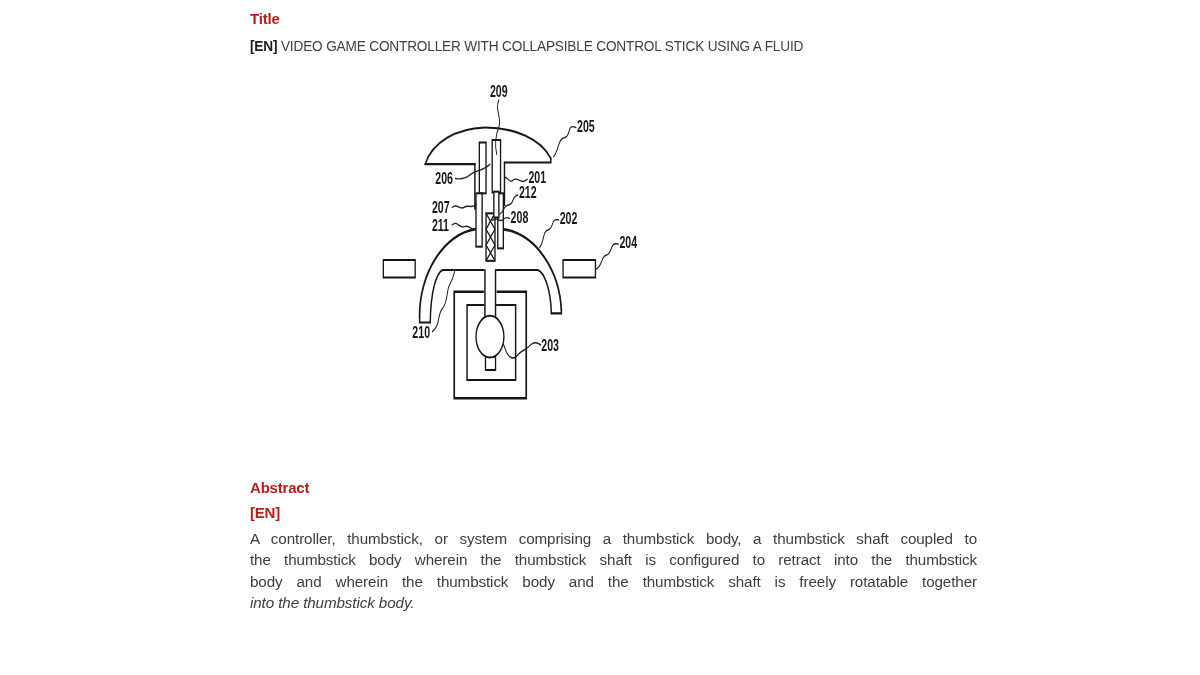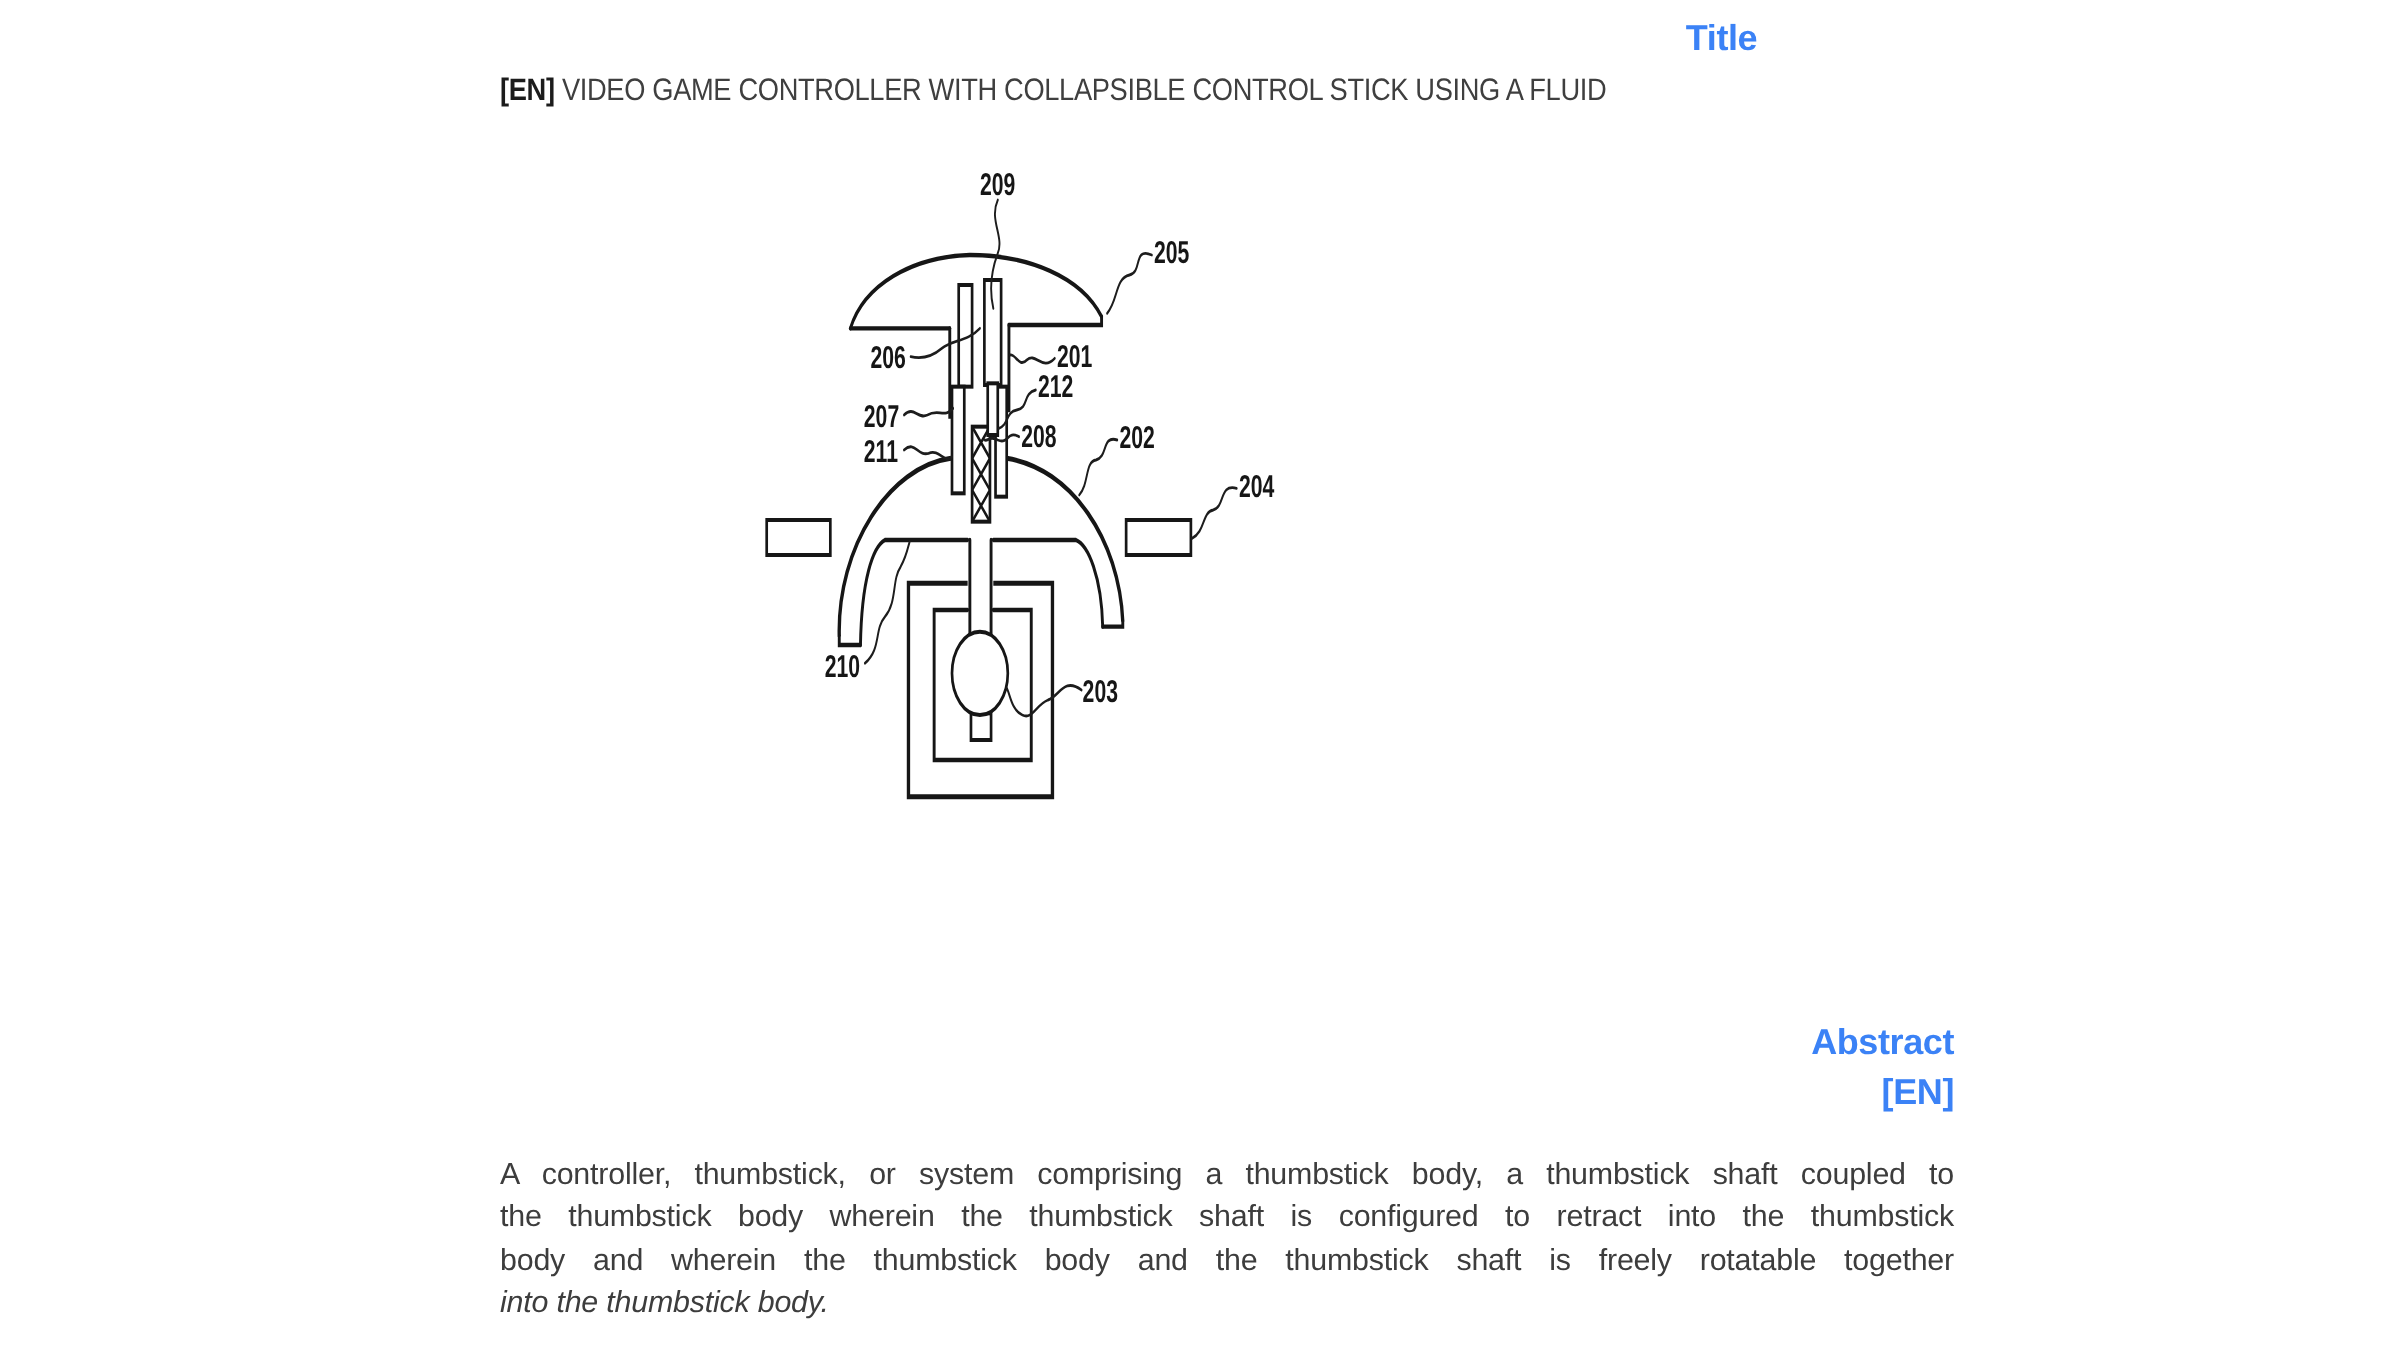--- a/index.html
+++ b/index.html
@@ -4,26 +4,25 @@
 <style>
   html,body { margin:0; padding:0; }
   body {
     width:1200px; height:675px;
     background:#ffffff;
     position:relative;
     overflow:hidden;
     font-family:"Liberation Sans","DejaVu Sans",sans-serif;
   }
   .section-heading {
-    font-size:18px;
+    font-size:15px;
     font-weight:700;
-    color:#3b82f6;
+    color:#b91c1c;
     letter-spacing:-0.2px;
     line-height:16px;
-    text-align:right;
   }
   
   .title-block { position:absolute; left:250px; top:11px; }
   .title-line {
     margin-top:10px;
     font-size:15.5px;
     color:#3f3f3f;
     white-space:nowrap;
     transform:scaleX(0.88);
     transform-origin:0 50%;
@@ -36,23 +35,23 @@
     font-family:"Liberation Sans","DejaVu Sans",sans-serif;
     font-size:19px;
     fill:#161616;
   }
   svg .outline { fill:none; stroke:#161616; stroke-width:2.6; stroke-linecap:round; }
   svg .thick   { fill:none; stroke:#161616; stroke-width:3;   stroke-linejoin:miter; }
   svg .strip   { fill:#ffffff; stroke:#161616; stroke-width:2.4; }
   svg .hatch   { fill:none; stroke:#161616; stroke-width:2; }
   svg .leader  { fill:none; stroke:#1d1d1d; stroke-width:1.7; stroke-linecap:round; }
   
-  .abstract-block { position:absolute; left:250px; top:513px; width:727px; }
+  .abstract-block { position:absolute; left:250px; top:480px; width:727px; }
   .abstract-lang { margin-top:9px; }
-  .abstract-text { margin-top:23px; }
+  .abstract-text { margin-top:7px; }
   .abs-line {
     font-size:15.2px;
     color:#3d3d3d;
     line-height:21.4px;
     letter-spacing:-0.1px;
     text-align:justify;
     text-align-last:justify;
   }
   .abs-line.last { text-align-last:left;font-style:italic; }
 </style>

